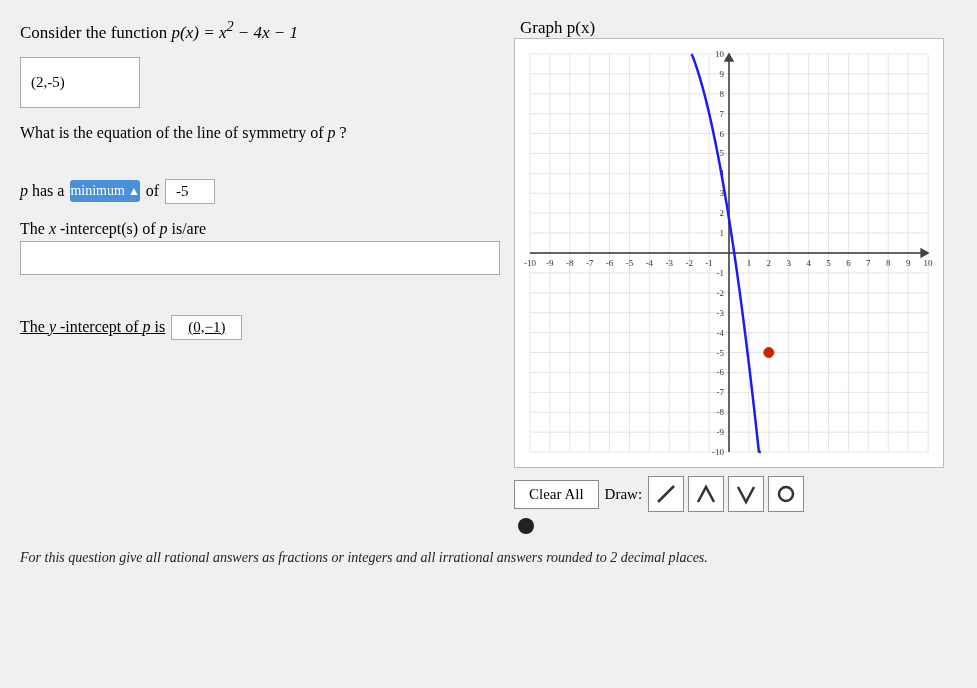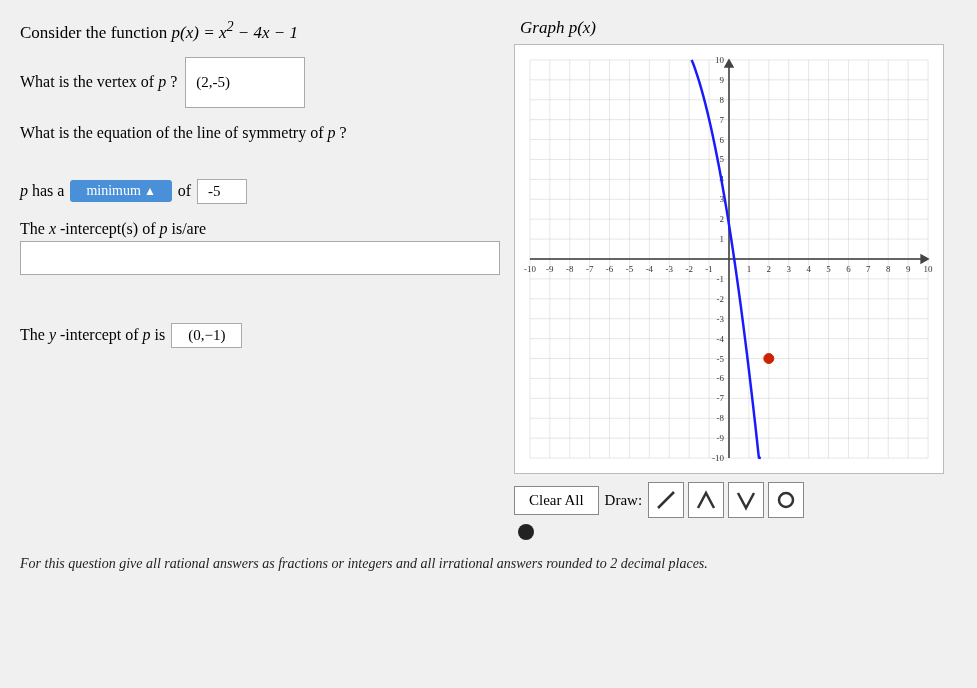--- a/index.html
+++ b/index.html
@@ -23,22 +23,20 @@
       gap: 12px;
     }
     .right-panel {
       flex: 1;
       display: flex;
       flex-direction: column;
       align-items: flex-start;
     }
     .right-title {
       font-size: 17px;
-      font-style: italic;
-      margin-bottom: 6px;
       margin-left: 10px;
     }
     .question-text {
       font-size: 16px;
     }
     .answer-box {
       border: 1px solid #aaa;
       background: #fff;
       padding: 16px 10px;
       font-size: 15px;
@@ -69,21 +67,21 @@
     .minmax-row {
       display: flex;
       align-items: center;
       gap: 6px;
     }
     .dropdown-select {
       background: #4a90d9;
       color: #fff;
       border: none;
       border-radius: 3px;
-      padding: 3px 16px;
+      padding: 3px 0;
       font-size: 14px;
       cursor: pointer;
       display: inline-flex;
       align-items: flex-end;
       gap: 3px;
     }
     .of-value-box {
       border: 1px solid #aaa;
       background: #fff;
       padding: 3px 10px;
@@ -187,21 +185,20 @@
 <div class="main-layout">
 
   <div class="left-panel">
 
     <div style="font-size:17px; margin-bottom:2px;">
       Consider the function <span class="math-expr">p(x) = x<sup>2</sup> − 4x − 1</span>
     </div>
 
     <div class="section-block">
       <div class="vertex-row">
-        <span class="question-text">What is the vertex of <span class="math-expr">p</span> ?</span>
         <span class="answer-box">(2,-5)</span>
       </div>
     </div>
 
     <div class="section-block">
       <div class="symmetry-label">What is the equation of the line of symmetry of <span class="math-expr">p</span> ?</div>
     </div>
 
     <div class="section-block">
       <div class="minmax-row">
@@ -213,21 +210,21 @@
         <span class="question-text">of</span>
         <span class="of-value-box">-5</span>
       </div>
     </div>
 
     <div class="section-block">
       <div class="intercept-label">The <span class="math-expr">x</span> -intercept(s) of <span class="math-expr">p</span>  is/are</div>
       <div class="intercept-input-box"></div>
     </div>
 
-    <div class="section-block" style="margin-top: 32px;">
+    <div class="section-block" style="margin-top: 24px; text-decoration: underline;">
       <div class="y-intercept-row">
         <span class="question-text">The <span class="math-expr">y</span> -intercept of <span class="math-expr">p</span>  is</span>
         <span class="y-intercept-box">(0,−1)</span>
       </div>
     </div>
   </div>
 
   <div class="right-panel">
     <div class="right-title">Graph p(x)</div>
 

